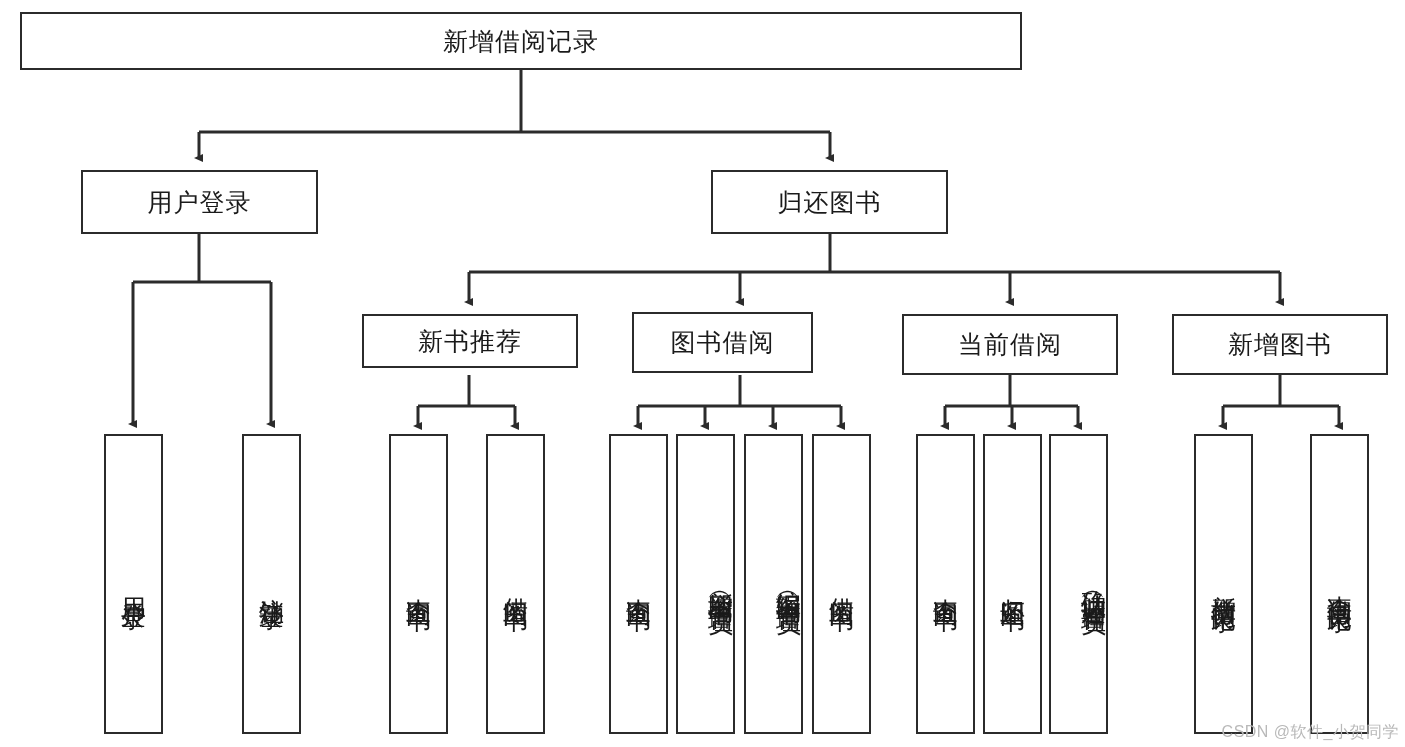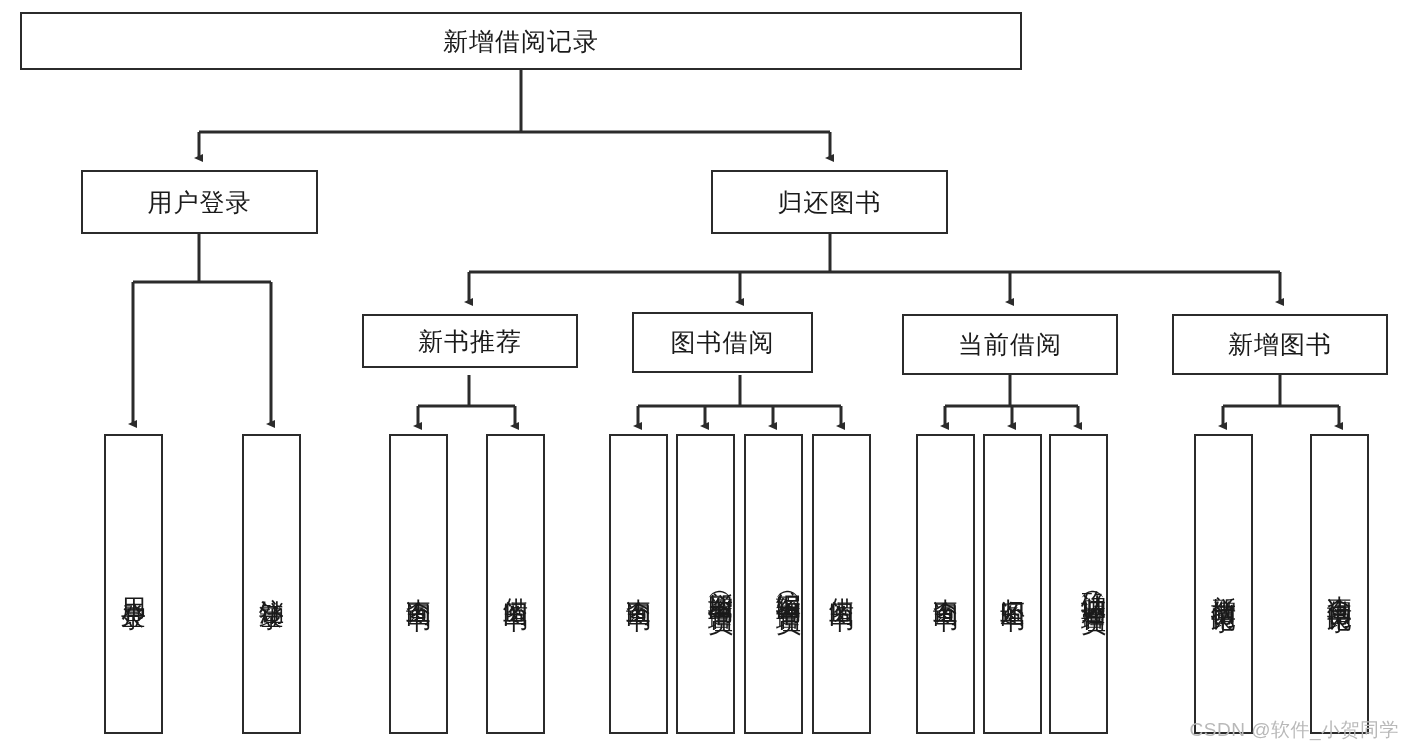--- a/index.html
+++ b/index.html
@@ -47,21 +47,21 @@
     left: 0;
     top: 0;
     width: 1405px;
     height: 747px;
     pointer-events: none;
   }
   .watermark {
     position: absolute;
     right: 6px;
     bottom: 4px;
-    font-size: 19px;
+    font-size: 16px;
     color: #b9b9b9;
     letter-spacing: 0.5px;
     white-space: nowrap;
   }
 </style>
 </head>
 <body>
 
 <div id="canvas">
 

